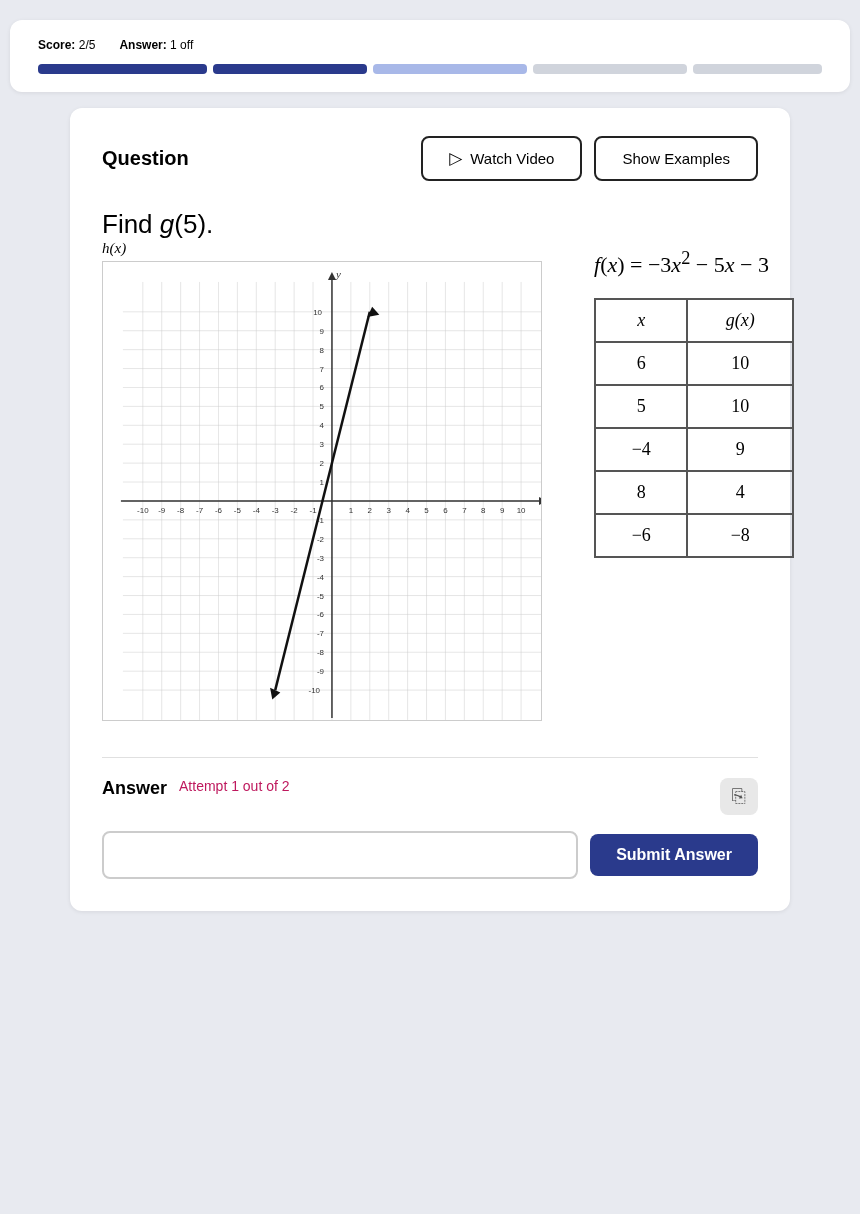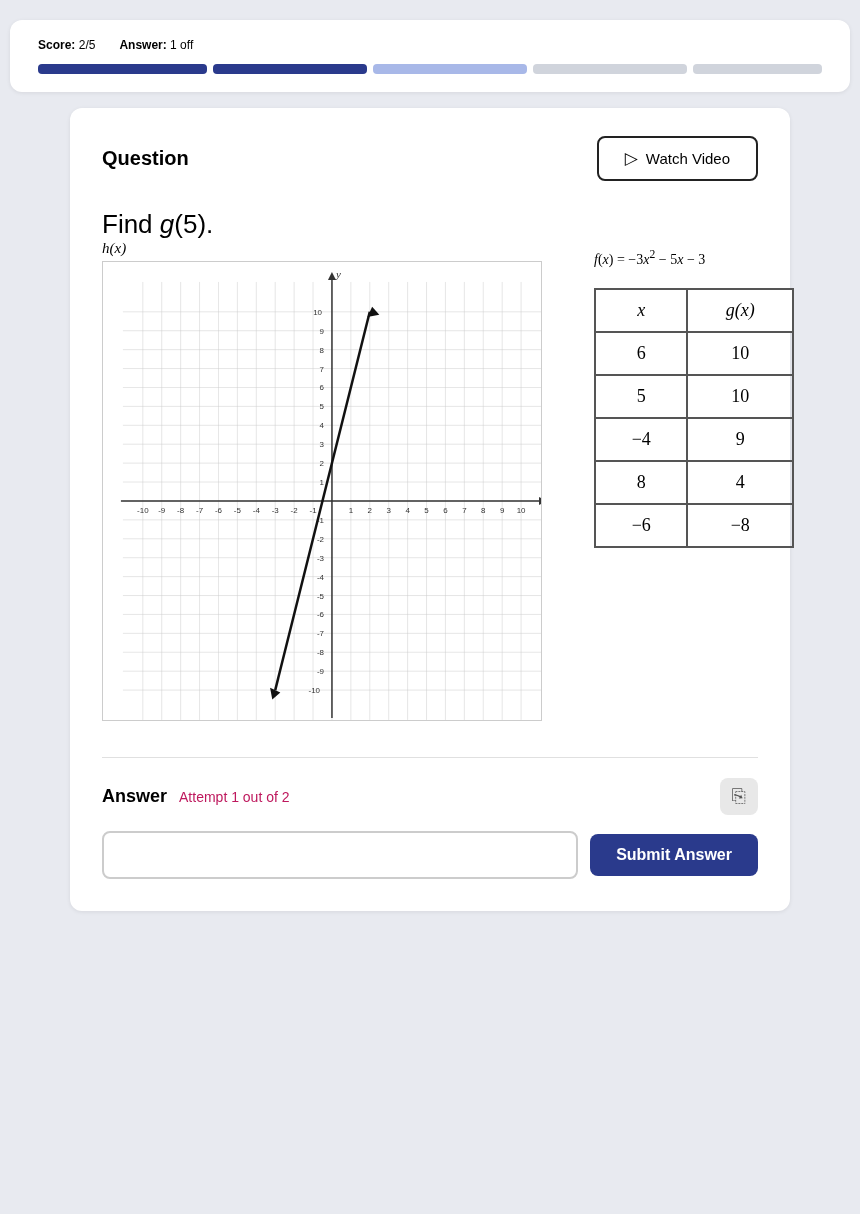--- a/index.html
+++ b/index.html
@@ -115,21 +115,21 @@
     }
 
     
     .right-side {
       flex: 1;
       display: flex;
       flex-direction: column;
       gap: 20px;
     }
     .formula {
-      font-size: 14px;
+      font-size: 22px;
       font-family: 'Georgia', serif;
       margin-top: 8px;
       white-space: nowrap;
     }
 
     
     .g-table {
       border-collapse: collapse;
       width: 200px;
     }
@@ -147,21 +147,20 @@
     }
 
     
     .answer-section {
       margin-top: 32px;
       padding-top: 20px;
       border-top: 1px solid #e0e0e0;
     }
     .answer-header {
       display: flex;
-      align-items: center;
       gap: 12px;
       margin-bottom: 16px;
     }
     .answer-label {
       font-family: Arial, sans-serif;
       font-weight: 700;
       font-size: 18px;
     }
     .attempt-text {
       font-family: Arial, sans-serif;
@@ -235,20 +234,23 @@
 </div>
 
 <div class="question-card">
 
   <div class="card-header">
     <span class="question-title">Question</span>
     <div class="header-buttons">
       <button class="btn-outline">
         <span style="font-size:17px;">▷</span>
         <span>Watch Video</span>
+      </button>
+      <button class="btn-outline">
+        <span>Show Examples</span>
       </button>
     </div>
   </div>
 
   <div class="problem-statement">
     Find <i>g</i>(5).
   </div>
 
   <div class="content-row">
 

